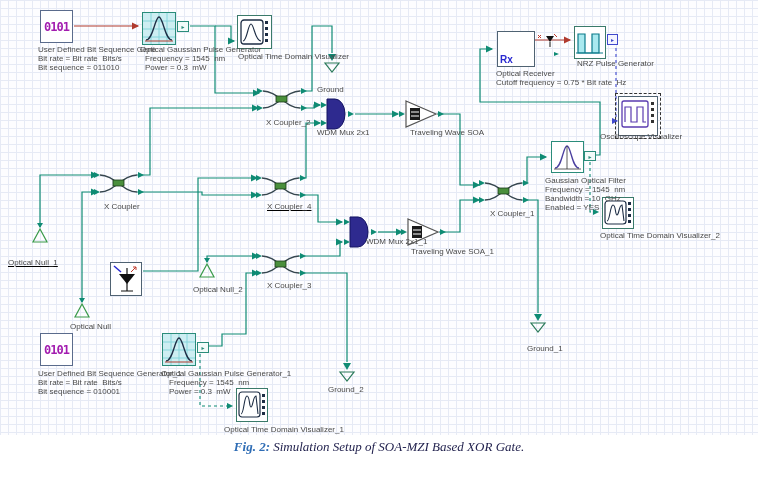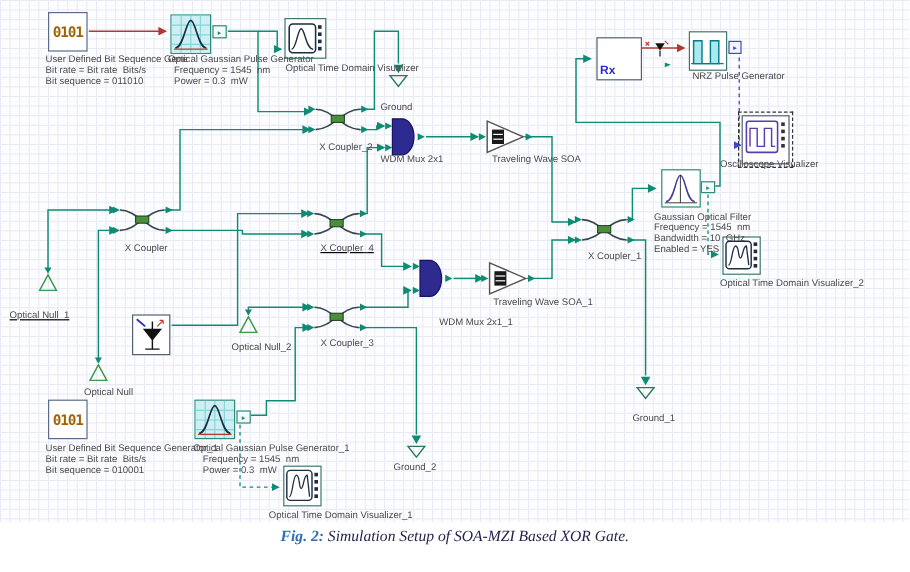--- a/index.html
+++ b/index.html
@@ -7,21 +7,21 @@
          font-family:"Liberation Sans",sans-serif;}
   #canvas{position:absolute;left:0;top:0;width:758px;height:435px;
     background-image:
       linear-gradient(to right,#e6eaf5 1px,transparent 1px),
       linear-gradient(to bottom,#e6eaf5 1px,transparent 1px);
     background-size:8px 8px;background-color:#fdfdff;}
   svg.layer{position:absolute;left:0;top:0;z-index:2;}
   .blk{position:absolute;z-index:3;background:#fff;border:1px solid #4f6272;box-sizing:border-box;}
   .blk svg{display:block;}
   .bits{display:flex;align-items:center;justify-content:center;
-        font:bold 12px "DejaVu Sans Mono",monospace;color:#a16207;letter-spacing:-1px;
+        font:bold 12px "DejaVu Sans Mono",monospace;color:#a21caf;letter-spacing:-1px;
         border:1px solid #5a6b8c;}
   .tab{position:absolute;z-index:3;background:#f2fbf9;border:1px solid #2a8c7a;box-sizing:border-box;
        font:6px "Liberation Sans",sans-serif;color:#2a8c7a;display:flex;align-items:center;justify-content:center;}
   .tab.blue{border-color:#3f48cc;color:#3f48cc;background:#f4f4ff;}
   .lblgrp{position:absolute;z-index:4;}
   .lbl{font:8px/9px "Liberation Sans",sans-serif;color:#4a4a4a;white-space:pre;}
   #caption{position:absolute;left:0;top:439px;width:758px;text-align:center;z-index:4;
            font:italic 13px "Liberation Serif",serif;color:#23234f;}
   #caption .fig{color:#2f6db5;font-weight:bold;}
   .osc-outer{position:absolute;z-index:3;border:1px dashed #333;padding:2px;background:transparent;}
@@ -355,20 +355,24 @@
   </div>
   <div class="lblgrp" style="left:266px;top:118px;">
     <div class="lbl">X Coupler_2</div>
   </div>
   <div class="lblgrp" style="left:317px;top:128px;">
     <div class="lbl">WDM Mux 2x1</div>
   </div>
   <div class="lblgrp" style="left:410px;top:128px;">
     <div class="lbl">Traveling Wave SOA</div>
   </div>
+  <div class="lblgrp" style="left:496px;top:69px;">
+    <div class="lbl">Optical Receiver</div>
+    <div class="lbl">Cutoff frequency = 0.75 * Bit rate  Hz</div>
+  </div>
   <div class="lblgrp" style="left:577px;top:59px;">
     <div class="lbl">NRZ Pulse Generator</div>
   </div>
   <div class="lblgrp" style="left:600px;top:132px;">
     <div class="lbl">Oscilloscope Visualizer</div>
   </div>
   <div class="lblgrp" style="left:545px;top:176px;">
     <div class="lbl">Gaussian Optical Filter</div>
     <div class="lbl">Frequency = 1545  nm</div>
     <div class="lbl">Bandwidth = 10  GHz</div>
@@ -394,21 +398,21 @@
   </div>
   <div class="lblgrp" style="left:193px;top:285px;">
     <div class="lbl">Optical Null_2</div>
   </div>
   <div class="lblgrp" style="left:267px;top:202px;text-decoration:underline;">
     <div class="lbl">X Coupler_4</div>
   </div>
   <div class="lblgrp" style="left:267px;top:281px;">
     <div class="lbl">X Coupler_3</div>
   </div>
-  <div class="lblgrp" style="left:346px;top:264px;padding-left:20px;">
+  <div class="lblgrp" style="left:346px;top:237px;padding-left:20px;">
     <div class="lbl">WDM Mux 2x1_1</div>
   </div>
   <div class="lblgrp" style="left:411px;top:247px;">
     <div class="lbl">Traveling Wave SOA_1</div>
   </div>
   <div class="lblgrp" style="left:328px;top:385px;">
     <div class="lbl">Ground_2</div>
   </div>
   <div class="lblgrp" style="left:38px;top:369px;">
     <div class="lbl">User Defined Bit Sequence Generator_1</div>

